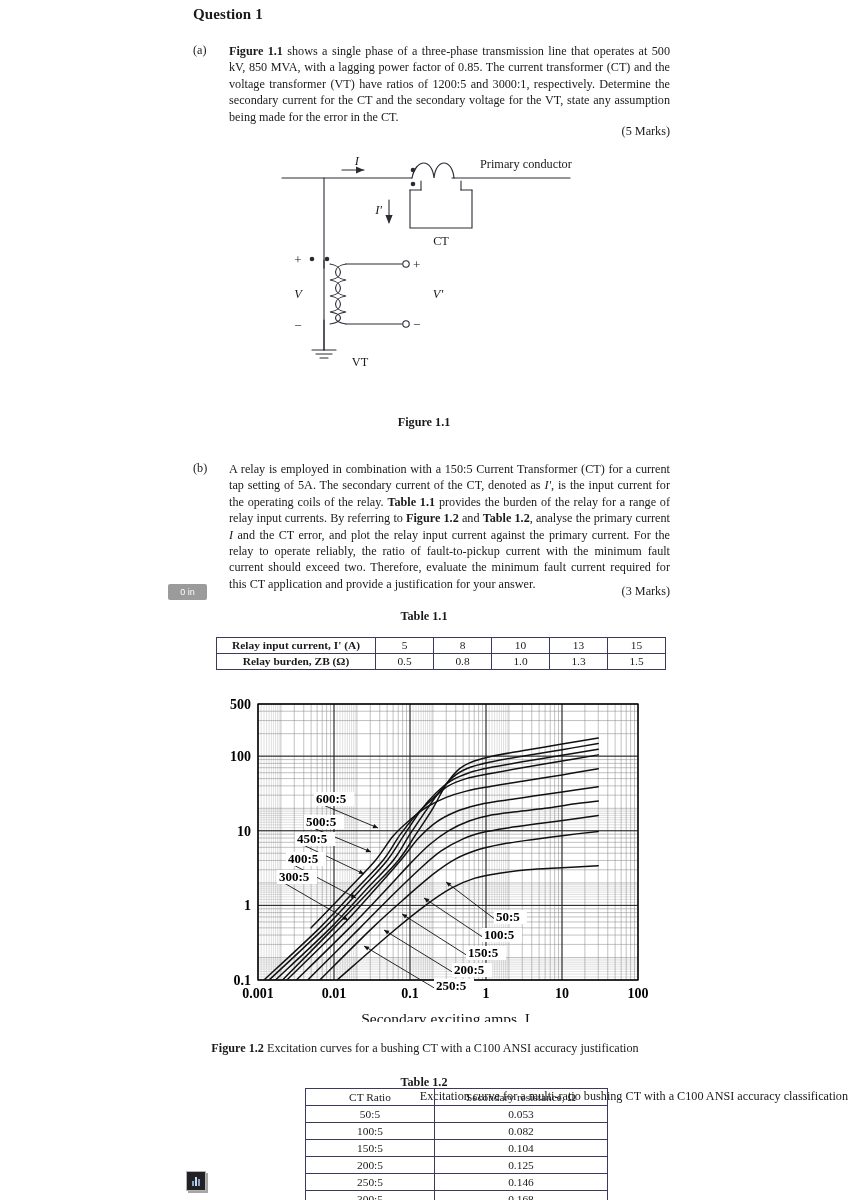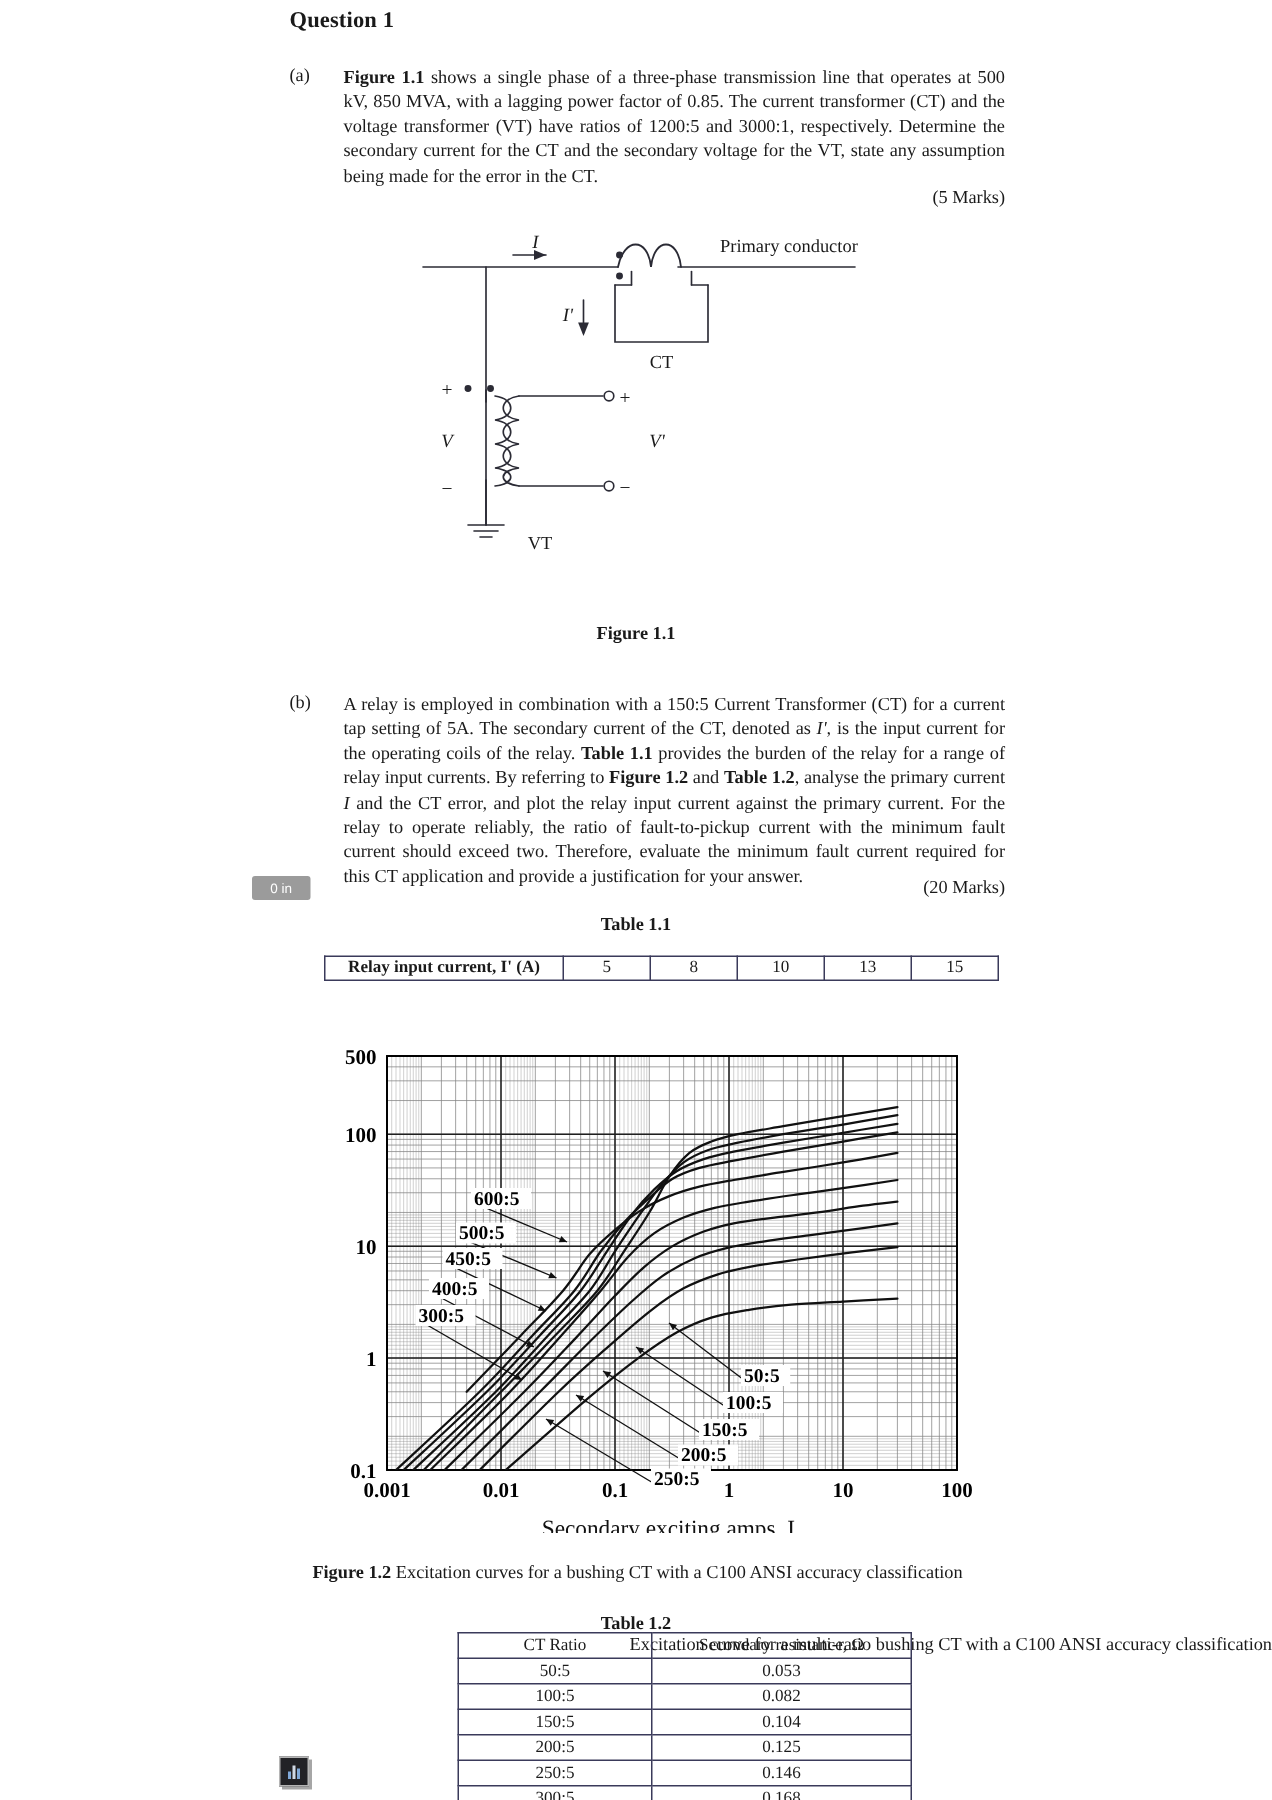--- a/index.html
+++ b/index.html
@@ -220,39 +220,47 @@
     <text id="cd-pl" x="28" y="114" font-family="Liberation Serif, serif" font-size="13" text-anchor="middle" fill="#1a1a1a">+</text>
     <text id="cd-ml" x="28" y="180" font-family="Liberation Serif, serif" font-size="13" text-anchor="middle" fill="#1a1a1a">−</text>
     <text id="cd-pr" x="143" y="119" font-family="Liberation Serif, serif" font-size="13" fill="#1a1a1a">+</text>
     <text id="cd-mr" x="143" y="179" font-family="Liberation Serif, serif" font-size="13" fill="#1a1a1a">−</text>
   </svg>
 
   <div class="fig-caption" style="left:324px; top:415px; width:200px;">Figure 1.1</div>
 
   <div class="part-label" style="left:193px; top:461px;">(b)</div>
   <div class="part-body" style="left:229px; top:461px; width:441px;">A relay is employed in combination with a 150:5 Current Transformer (CT) for a current tap setting of 5A. The secondary current of the CT, denoted as <i>I'</i>, is the input current for the operating coils of the relay. <b>Table 1.1</b> provides the burden of the relay for a range of relay input currents. By referring to <b>Figure 1.2</b> and <b>Table 1.2</b>, analyse the primary current <i>I</i> and the CT error, and plot the relay input current against the primary current. For the relay to operate reliably, the ratio of fault-to-pickup current with the minimum fault current should exceed two. Therefore, evaluate the minimum fault current required for this CT application and provide a justification for your answer.</div>
-  <div class="marks" style="left:430px; top:584px; width:240px;">(20 Marks)</div>
+  <div class="marks" style="left:430px; top:584px; width:240px;">(3 Marks)</div>
 
   <div class="ruler-badge">0 in</div>
   <div class="taskbar-icon">
       <i></i>
       <i></i>
       <i></i>
     </div>
 
   <div class="tbl-caption" style="top:609px;">Table 1.1</div>
   <table class="grid" id="table11">
     <tbody id="t11body">
         <tr>
           <td class="rowhead">Relay input current, I' (A)</td>
           <td class="val">5</td>
           <td class="val">8</td>
           <td class="val">10</td>
           <td class="val">13</td>
           <td class="val">15</td>
+        </tr>
+        <tr>
+          <td class="rowhead">Relay burden, ZB (Ω)</td>
+          <td class="val">0.5</td>
+          <td class="val">0.8</td>
+          <td class="val">1.0</td>
+          <td class="val">1.3</td>
+          <td class="val">1.5</td>
         </tr>
       </tbody>
   </table>
 
   <svg id="chart" width="470" height="330" viewBox="0 0 470 330">
 
     <text x="14" y="165" font-family="Liberation Serif, serif" font-size="13.5" text-anchor="middle" transform="rotate(-90 14 165)" fill="#111" id="ch-ylabel"></text>
     <g id="chart-plot">
         <defs>
           <clipPath id="plotclip">
@@ -495,21 +503,21 @@
         </g>
         <g>
           <line x1="240" y1="297" x2="168" y2="254" stroke="#111" stroke-width="0.9"></line>
           <polygon points="168 254 173.46151053118444 254.64954038963046 171.16167947022493 258.5004203056557" fill="#111"></polygon>
           <rect x="238" y="287" width="40" height="14" fill="#fff"></rect>
           <text x="240" y="298" font-family="Liberation Serif, serif" font-size="13" font-weight="bold" text-anchor="start" fill="#000">250:5</text>
         </g>
       </g>
   </svg>
 
-  <div class="fig-caption" style="left:180px; top:1041px; width:490px;"><span id="f12b">Figure 1.2</span><span class="reg" id="f12r"> Excitation curves for a bushing CT with a C100 ANSI accuracy classification</span></div>
+  <div class="fig-caption" style="left:180px; top:1041px; width:490px;"><span id="f12b">Figure 1.2</span><span class="reg" id="f12r"> Excitation curves for a bushing CT with a C100 ANSI accuracy justification</span></div>
 
   <div class="tbl-caption" style="top:1075px;">Table 1.2</div>
   <div class="tbl-sub" style="top:1077px; margin-top:12px;text-align:right;">Excitation curve for a multi-ratio bushing CT with a C100 ANSI accuracy classification</div>
   <table class="grid" id="table12">
     <thead id="t12head">
         <tr>
           <td class="c1">CT Ratio</td>
           <td class="c2">Secondary resistance, Ω</td>
         </tr>
       </thead>

